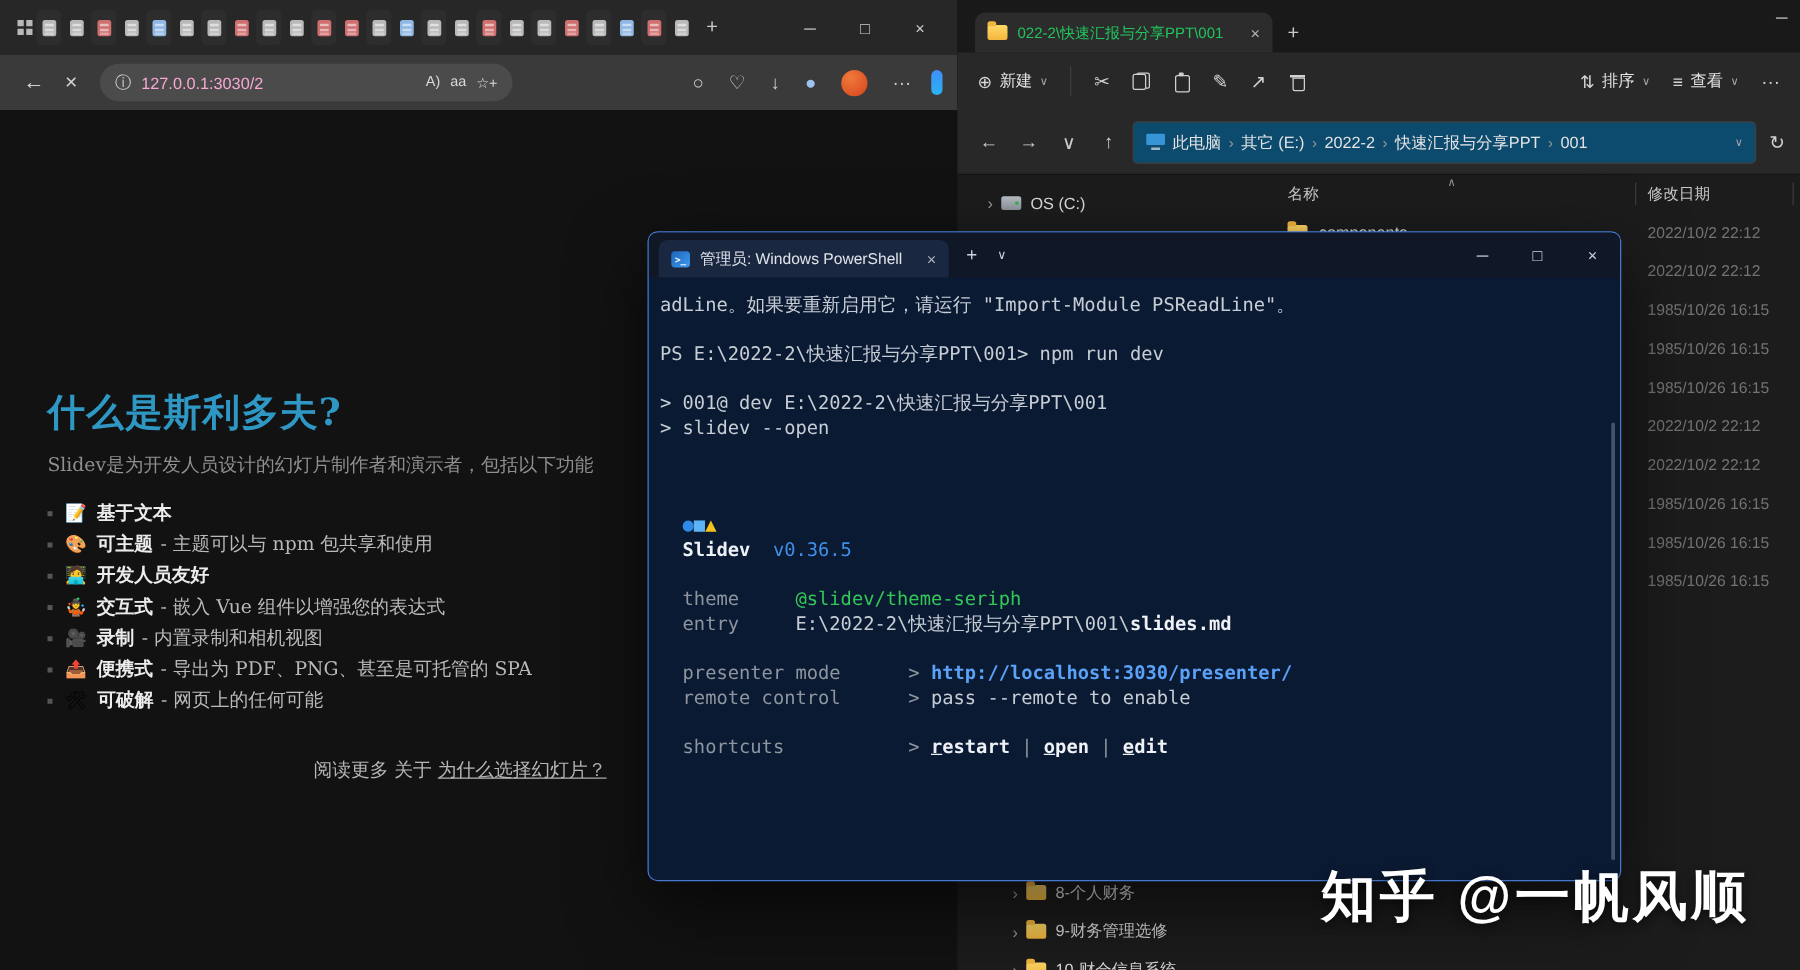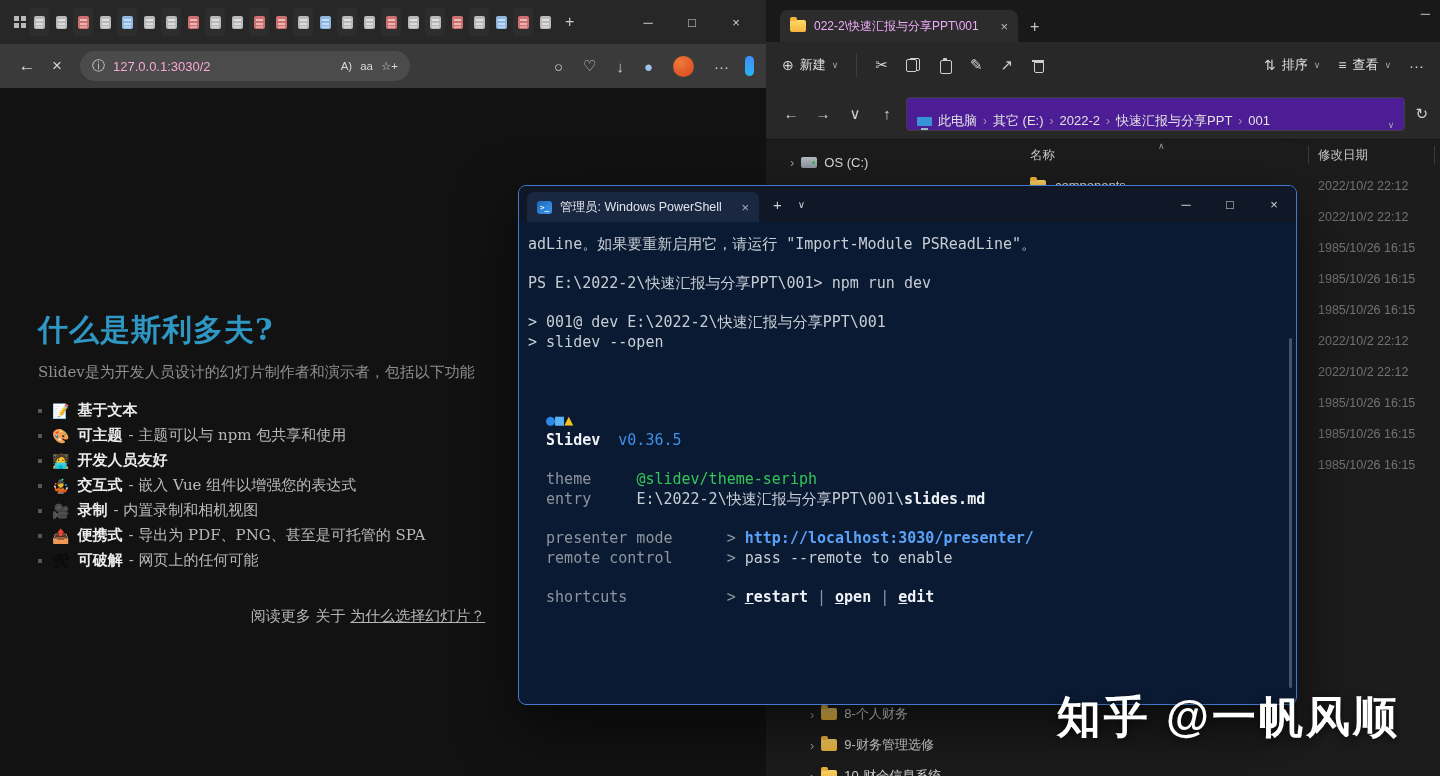--- a/index.html
+++ b/index.html
@@ -47,21 +47,21 @@
   .term { color:#ececec; font-weight:bold; margin-right:6px; }
   .desc { color:#b9b9b9; }
   .readmore { margin-top:34px; font-size:15px; color:#b5b5b5;text-align:center; }
   .readmore .rlink { text-decoration:underline; color:#b5b5b5; }
 
   
   #explorer { position:absolute; left:766px; top:0; width:674px; height:776px; background:#1c1c1c; z-index:1; }
   .e-tabbar { height:42px; background:#191919; position:relative; display:flex; align-items:flex-end; }
   .e-tab { margin-left:14px; width:238px; height:32px; background:#2c2c2c; border-radius:8px 8px 0 0;
            display:flex; align-items:center; gap:8px; padding:0 10px; }
-  .e-tab .ttl { flex:1; font-size:12px; color:#f0abfc; white-space:nowrap; overflow:hidden; }
+  .e-tab .ttl { flex:1; font-size:12px; color:#22c55e; white-space:nowrap; overflow:hidden; }
   .e-tab .tclose { color:#b5b5b5; font-size:13px; }
   .e-newtab { color:#c9c9c9; font-size:16px; margin-left:12px; margin-bottom:6px; }
   .e-min { position:absolute; right:10px; top:6px; color:#cfcfcf; font-size:13px; }
   .e-toolbar { position:absolute; top:42px; left:0; right:0; height:46px; background:#282828;
                display:flex; align-items:center; padding:0 16px; gap:18px; }
   .tb-btn { display:flex; align-items:center; gap:6px; color:#e2e2e2; font-size:13px; }
   .tb-glyph { font-size:14px; color:#d5d5d5; }
   .caret { font-size:9px; color:#a8a8a8; }
   .tb-sep { width:1px; height:24px; background:#3e3e3e; }
   #e-action-icons { display:flex; align-items:center; gap:18px; }
@@ -70,22 +70,22 @@
   .cico { position:relative; width:14px; height:14px; display:inline-block; }
   .cico.copy::before { content:""; position:absolute; right:0; top:0; width:9px; height:11px; border:1.2px solid #d0d0d0; border-radius:2px; }
   .cico.copy::after  { content:""; position:absolute; left:0; bottom:0; width:9px; height:11px; border:1.2px solid #d0d0d0; border-radius:2px; background:#282828; }
   .cico.paste::before{ content:""; position:absolute; left:2px; top:2px; width:10px; height:12px; border:1.2px solid #d0d0d0; border-radius:2px; }
   .cico.paste::after { content:""; position:absolute; left:5px; top:0; width:4px; height:3px; background:#d0d0d0; border-radius:1px; }
   .cico.trash::before{ content:""; position:absolute; left:3px; top:4px; width:8px; height:9px; border:1.2px solid #d0d0d0; border-radius:0 0 2px 2px; }
   .cico.trash::after { content:""; position:absolute; left:1px; top:2px; width:12px; height:1.5px; background:#d0d0d0; }
   .e-addr { position:absolute; top:88px; left:0; right:0; height:52px; background:#282828;
             display:flex; align-items:center; padding:0 12px; gap:6px; border-bottom:1px solid #141414; }
   .e-nav { width:26px; text-align:center; color:#d0d0d0; font-size:15px; }
-  .bcrumb { flex:1; height:34px; background:#4c1d95; border:1px solid #3f3f3f; border-radius:4px;
-            display:flex; align-items:flex-end; padding:0 10px; gap:6px; font-size:13px; color:#e3e3e3; }
+  .bcrumb { flex:1; height:34px; background:#0c4a6e; border:1px solid #3f3f3f; border-radius:4px;
+            display:flex; align-items:center; padding:0 10px; gap:6px; font-size:13px; color:#e3e3e3; }
   .monitor { position:relative; width:15px; height:13px; flex:0 0 auto; }
   .monitor::before { content:""; position:absolute; left:0; top:0; width:15px; height:9px; background:#3794d6; border-radius:1px; }
   .monitor::after  { content:""; position:absolute; left:4px; bottom:0; width:7px; height:2px; background:#9fb6c9; }
   .crumb { white-space:nowrap; }
   .crumb-sep { color:#9a9a9a; font-size:12px; }
   .bc-spacer { flex:1; }
   .e-refresh { color:#d0d0d0; font-size:15px; margin-left:4px; }
   .e-body { position:absolute; top:140px; left:0; right:0; bottom:0; background:#1c1c1c; overflow:hidden; }
   .tree { position:absolute; left:0; top:0; width:242px; height:100%; }
   .tree-item { position:absolute; height:28px; display:flex; align-items:center; gap:7px; color:#dadada; font-size:13px; }

